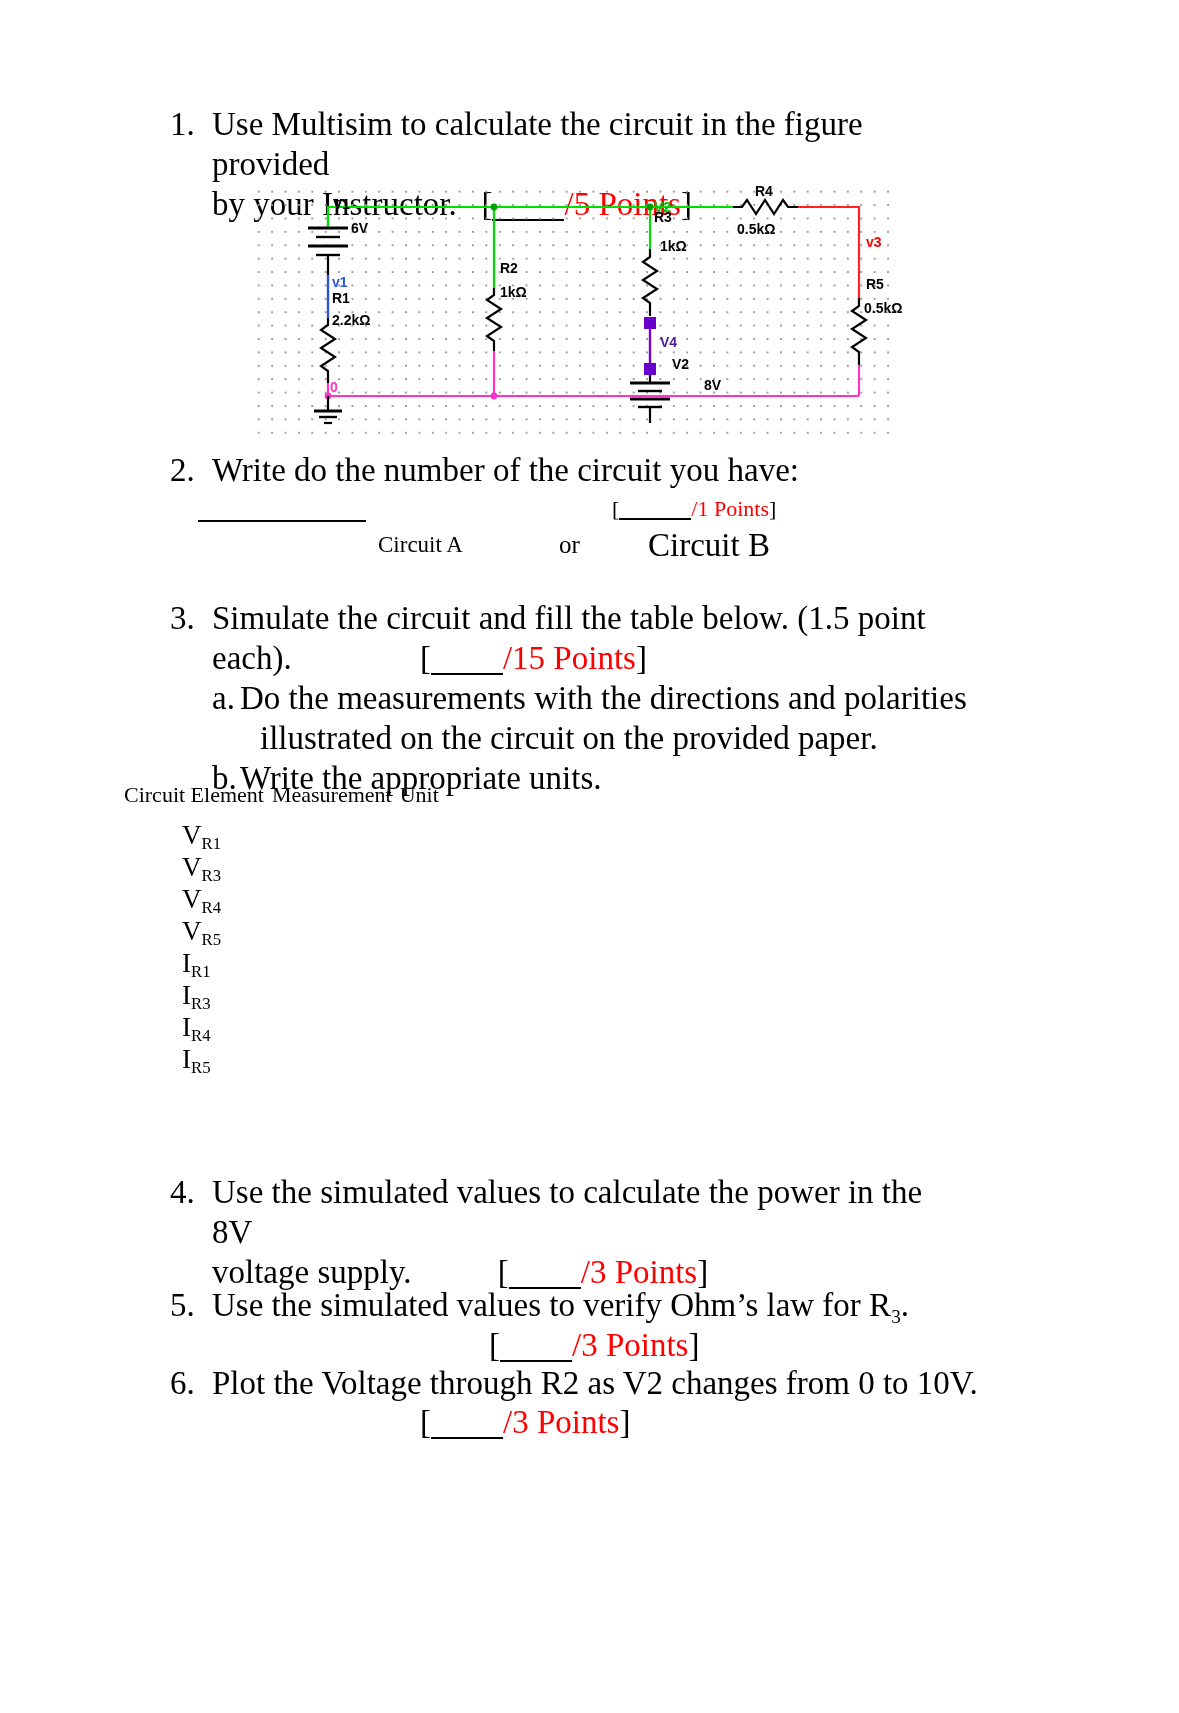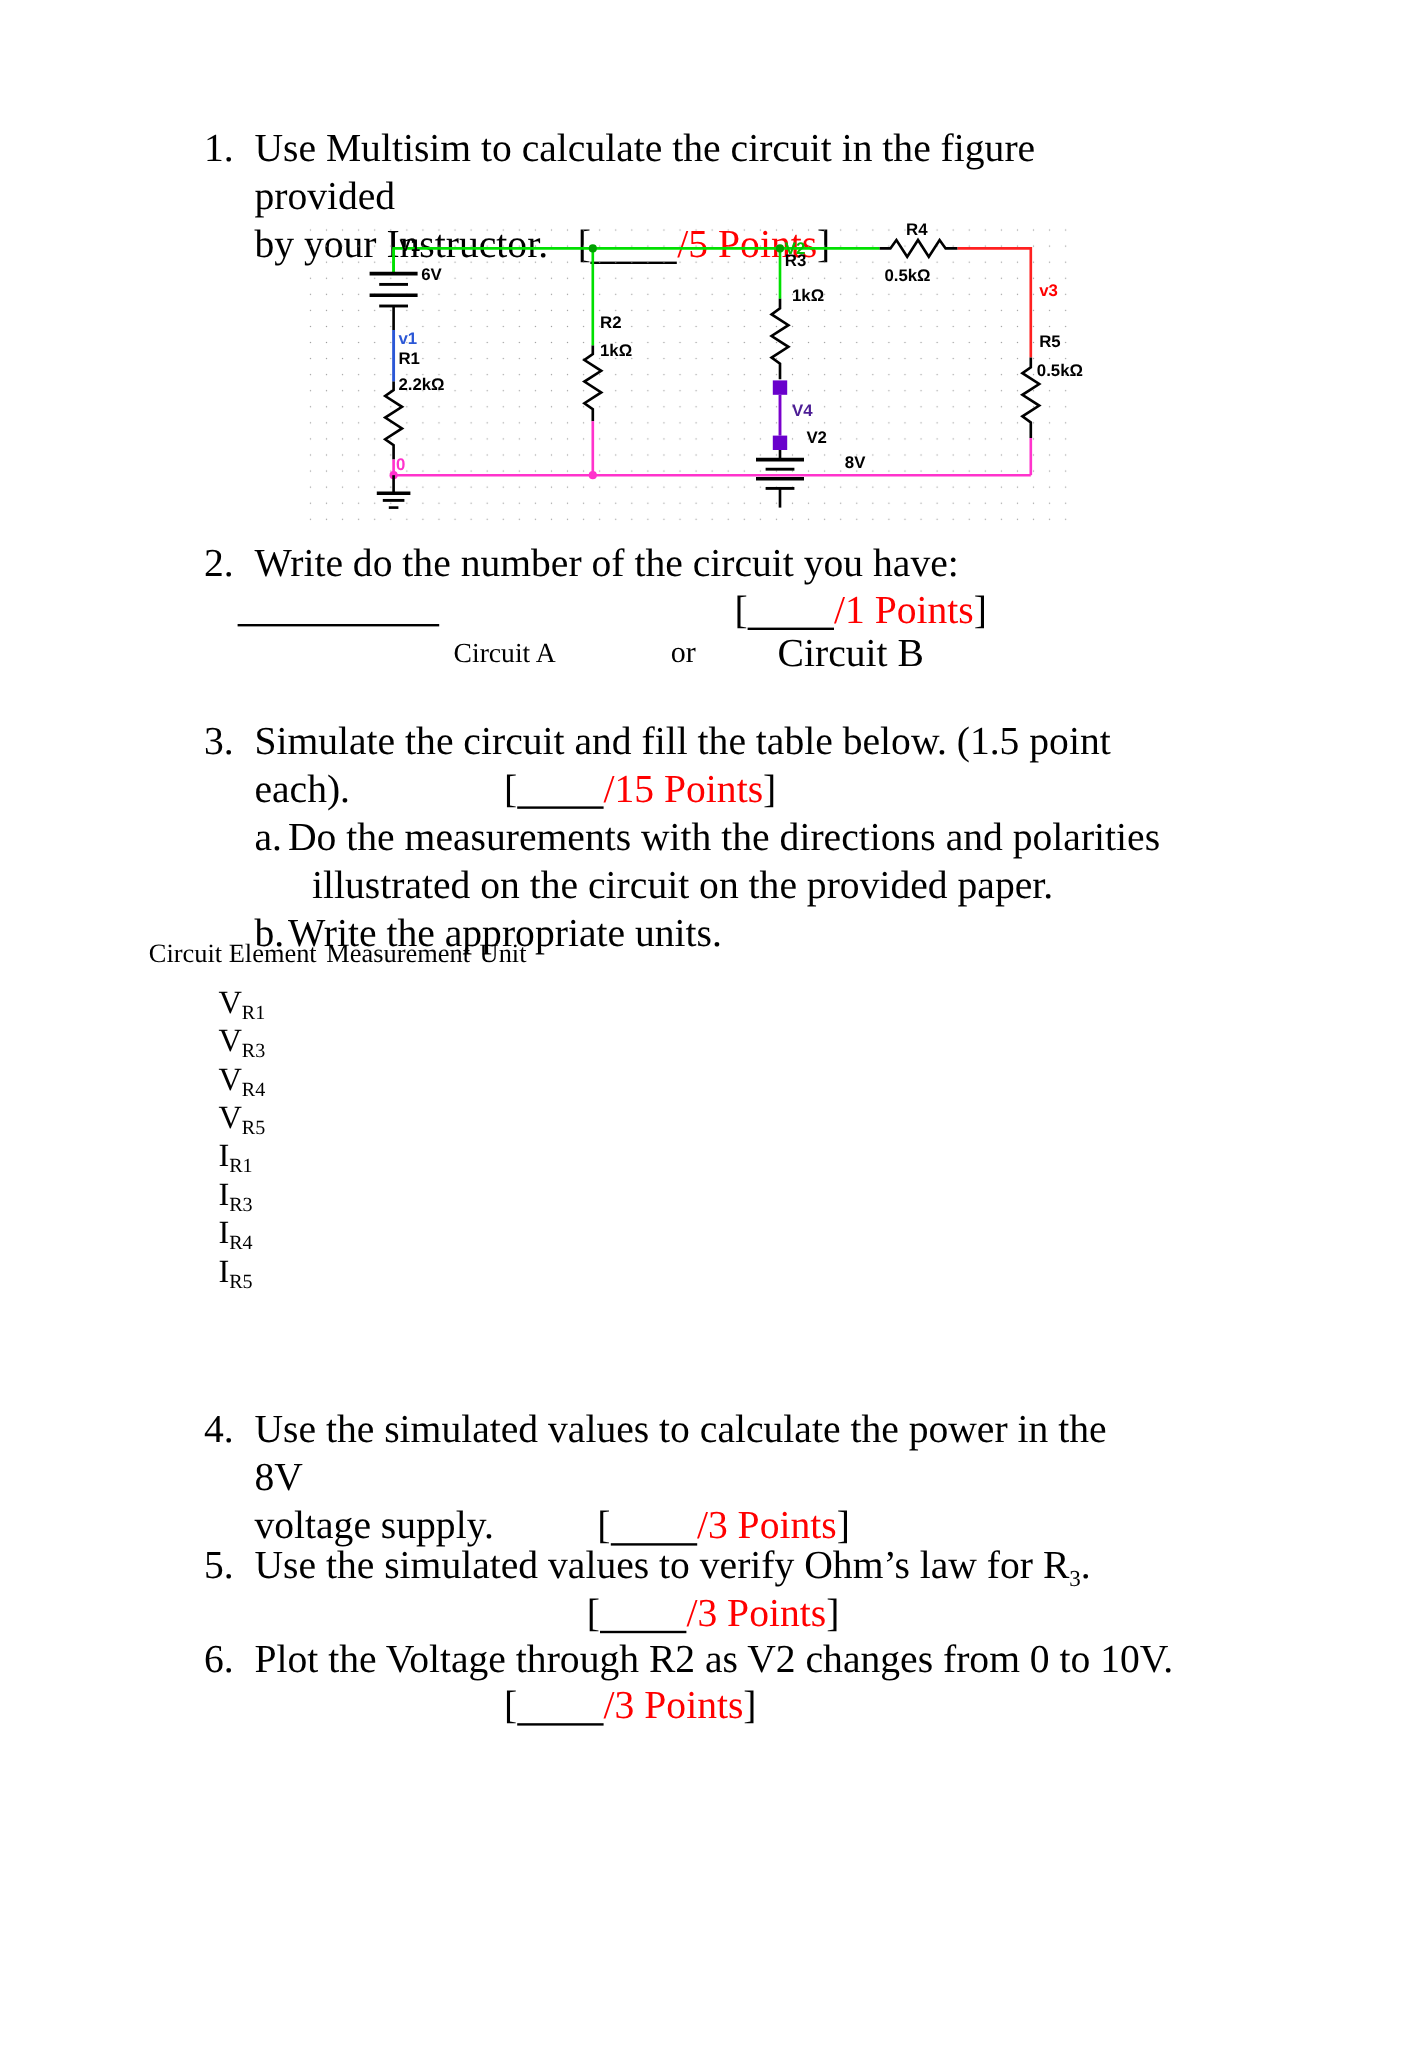--- a/index.html
+++ b/index.html
@@ -214,21 +214,21 @@
     <span class="clab" style="left:614px; top:118px;">0.5kΩ</span>
   </div>
 
   <div class="item" style="left:170px; top:450px; width:800px;">
     <span class="num">2.</span>
     <div class="body">
       <div>Write do the number of the circuit you have:</div>
     </div>
   </div>
 
-  <div style="position:absolute; left:612px; top:489px; font-size:33px; line-height:40px;">
+  <div style="position:absolute; left:612px; top:489px; font-size:22px; line-height:40px;">
     <span class="bk">[</span><span class="blank" style="width:72px;"></span><span class="red">/1 Points</span><span class="bk">]</span>
   </div>
 
   <div class="blank" style="position:absolute; left:198px; top:500px; width:168px; height:20px;"></div>
 
   <div style="position:absolute; left:378px; top:525px; font-size:23px; line-height:40px;">Circuit A</div>
   <div style="position:absolute; left:559px; top:525px; font-size:25px; line-height:40px;">or</div>
   <div style="position:absolute; left:648px; top:525px; font-size:33px; line-height:40px;">Circuit B</div>
 
   <div class="item" style="left:170px; top:598px; width:800px;">

